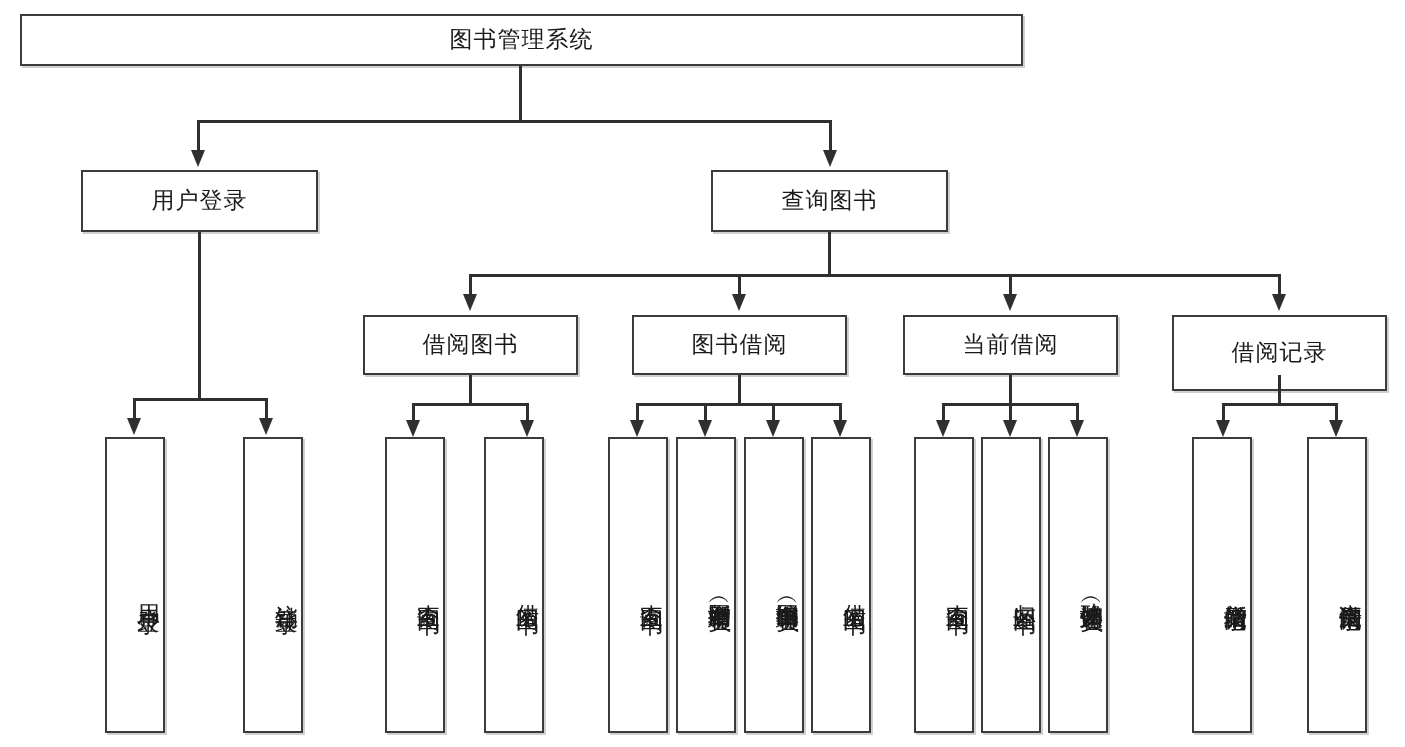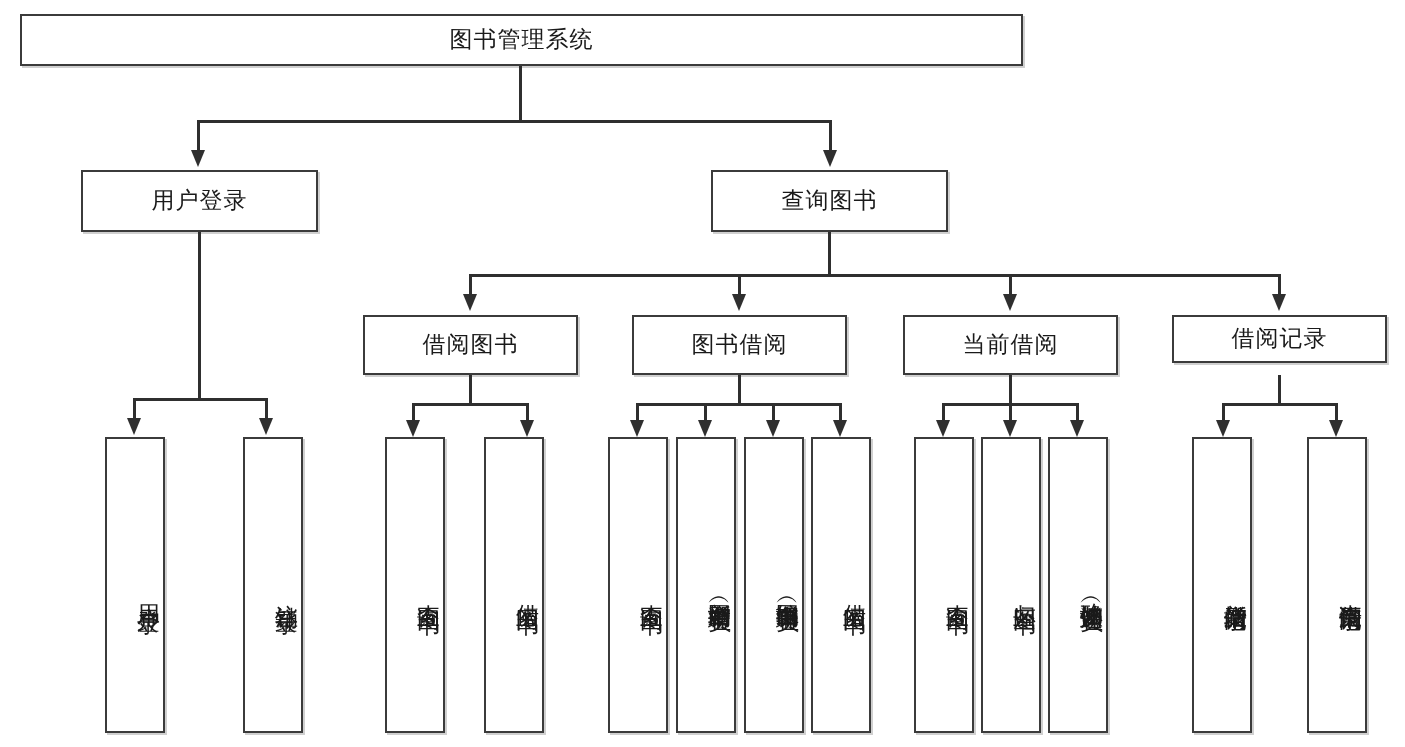--- a/index.html
+++ b/index.html
@@ -124,21 +124,21 @@
 
   <div class="node horiz" style="left:363px; top:315px; width:215px; height:60px;">
     <span>借阅图书</span>
   </div>
   <div class="node horiz" style="left:632px; top:315px; width:215px; height:60px;">
     <span>图书借阅</span>
   </div>
   <div class="node horiz" style="left:903px; top:315px; width:215px; height:60px;">
     <span>当前借阅</span>
   </div>
-  <div class="node horiz" style="left:1172px; top:315px; width:215px; height:48px;">
+  <div class="node horiz" style="left:1172px; top:315px; width:215px; height:76px;">
     <span>借阅记录</span>
   </div>
 
   <div class="vline" style="left:469px; top:375px; width:2.5px; height:30px;"></div>
   <div class="hline" style="left:412px; top:403px; width:116px; height:2.5px;"></div>
   <div class="vline" style="left:412px; top:403px; width:2.5px; height:19px;"></div>
   <div class="arrow" style="left:406px; top:420px;"></div>
   <div class="vline" style="left:526px; top:403px; width:2.5px; height:19px;"></div>
   <div class="arrow" style="left:520px; top:420px;"></div>
 

